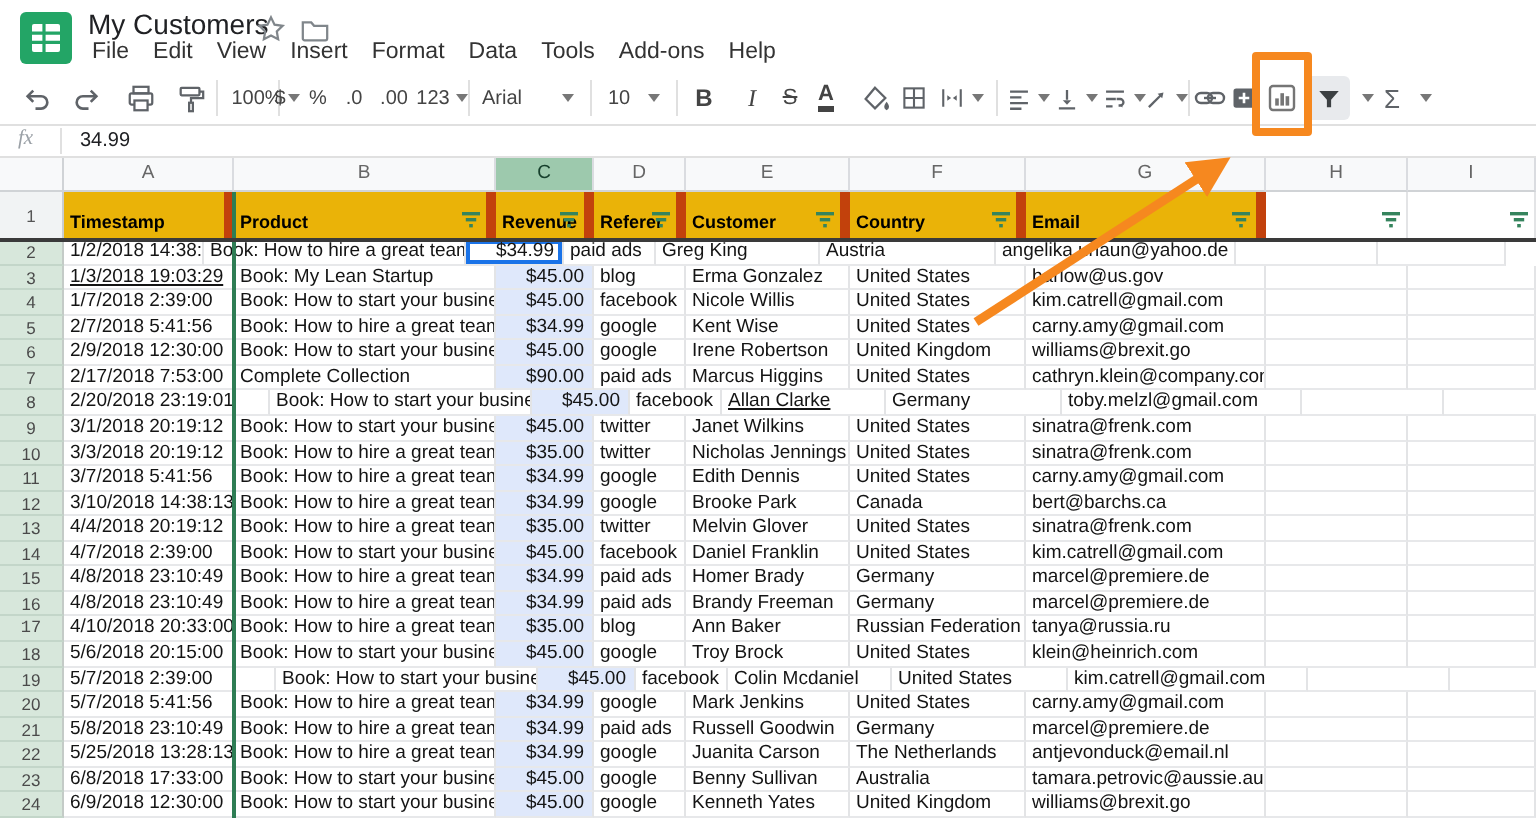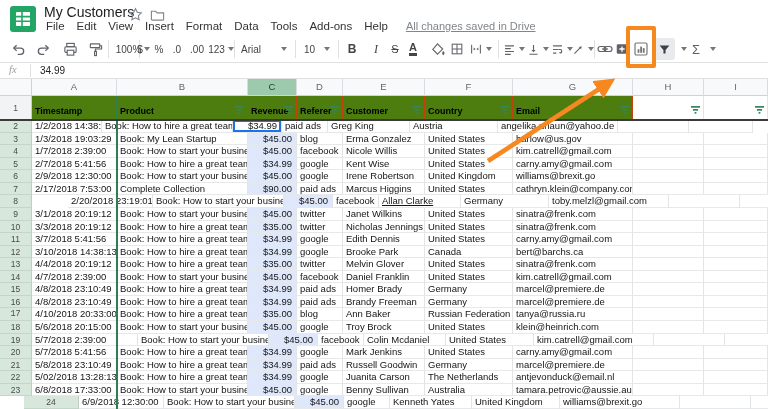--- a/index.html
+++ b/index.html
@@ -34,21 +34,21 @@
   
   .grid{position:absolute;top:79px;left:0;width:768px;height:330px;}
   .letters{position:absolute;top:0;left:0;height:17px;display:flex;}
   .corner{box-sizing:border-box;background:#f8f9fa;border-right:1px solid #d0d3d6;border-bottom:1px solid #d0d3d6;}
   .letter{box-sizing:border-box;background:#f8f9fa;border-right:1px solid #dadce0;border-bottom:1px solid #d0d3d6;
           font-size:9.5px;color:#666;text-align:center;line-height:16px;}
   .letter.selcol{background:#9dc9ad;color:#163f2c;}
   .hrow{position:absolute;top:17px;left:0;height:24px;display:flex;}
   .hnum{box-sizing:border-box;background:#f1f3f4;border-right:1px solid #c9cdd1;border-bottom:1px solid #c9cdd1;
         font-size:8.5px;color:#555;text-align:center;line-height:24px;}
-  .hcell{box-sizing:border-box;position:relative;background:#4d7c0f;border-right:1px solid #c2410c;border-bottom:1px solid #c4cbc7;
+  .hcell{box-sizing:border-box;position:relative;background:#eab308;border-right:5px solid #c2410c;border-bottom:1px solid #c4cbc7;
          font-size:9px;font-weight:bold;color:#000;display:flex;align-items:flex-end;padding:0 2px 3px 3px;overflow:hidden;white-space:nowrap;}
   .hcell.plain{background:#fff;border-right:1px solid #e3e4e6;}
   .funnel{position:absolute;right:3px;bottom:5px;width:9px;height:8px;}
   .drow{position:absolute;left:0;display:flex;}
   .rnum{box-sizing:border-box;background:#d7e7db;border-right:1px solid #c4cbc7;border-bottom:1px solid #c3d6c9;
         font-size:8.5px;color:#4a4a4a;text-align:center;}
   .cell{box-sizing:border-box;background:#fff;border-right:1px solid #e3e4e6;border-bottom:1px solid #e7e8ea;
         font-size:9.5px;color:#141414;padding:0 3px;overflow:hidden;white-space:nowrap;}
   .cell.money{text-align:right;padding-right:4px;}
   .cell.selrange{background:#dfe8fb;}
@@ -82,21 +82,20 @@
 
       <span class="menu-item">File</span>
         <span class="menu-item">Edit</span>
         <span class="menu-item">View</span>
         <span class="menu-item">Insert</span>
         <span class="menu-item">Format</span>
         <span class="menu-item">Data</span>
         <span class="menu-item">Tools</span>
         <span class="menu-item">Add-ons</span>
         <span class="menu-item">Help</span>
-        <span class="save-status">All changes saved in Drive</span>
     </div>
   </div>
 
   <div class="toolbar">
     <div class="tb" style="left:8px;width:20px">
       <svg width="15" height="15" viewBox="0 0 16 16" fill="none" stroke="currentColor" stroke-width="1.4">
         <path d="M6 3.5 L3 6.5 L6 9.5"></path>
           <path d="M3 6.5 h7.2 a3.3 3.3 0 0 1 0 6.6 h-3"></path>
         </svg>
     </div>
@@ -348,21 +347,21 @@
           <div class="cell money activecell" style="width: 49px; line-height: 12.5652px;">$34.99</div>
           <div class="cell" style="width: 46px; line-height: 12.5652px;">paid ads</div>
           <div class="cell" style="width: 82px; line-height: 12.5652px;">Greg King</div>
           <div class="cell" style="width: 88px; line-height: 12.5652px;">Austria</div>
           <div class="cell" style="width: 120px; line-height: 12.5652px;">angelika.urlaun@yahoo.de</div>
           <div class="cell" style="width: 71px; line-height: 12.5652px;"></div>
           <div class="cell" style="width: 64px; line-height: 12.5652px;"></div>
         </div>
         <div class="drow" style="top: 53.5652px; height: 12.5652px;">
           <div class="rnum" style="width: 32px; line-height: 12.5652px;">3</div>
-          <div class="cell" style="width: 85px; line-height: 12.5652px;">1/3/2018 19:03:29</div>
+          <div class="cell" style="width: 85px; line-height: 12.5652px; text-decoration: underline;">1/3/2018 19:03:29</div>
           <div class="cell" style="width: 131px; line-height: 12.5652px;">Book: My Lean Startup</div>
           <div class="cell money selrange" style="width: 49px; line-height: 12.5652px;">$45.00</div>
           <div class="cell" style="width: 46px; line-height: 12.5652px;">blog</div>
           <div class="cell" style="width: 82px; line-height: 12.5652px;">Erma Gonzalez</div>
           <div class="cell" style="width: 88px; line-height: 12.5652px;">United States</div>
           <div class="cell" style="width: 120px; line-height: 12.5652px;">barlow@us.gov</div>
           <div class="cell" style="width: 71px; line-height: 12.5652px;"></div>
           <div class="cell" style="width: 64px; line-height: 12.5652px;"></div>
         </div>
         <div class="drow" style="top: 66.1304px; height: 12.5652px;">
@@ -408,21 +407,21 @@
           <div class="cell money selrange" style="width: 49px; line-height: 12.5652px;">$90.00</div>
           <div class="cell" style="width: 46px; line-height: 12.5652px;">paid ads</div>
           <div class="cell" style="width: 82px; line-height: 12.5652px;">Marcus Higgins</div>
           <div class="cell" style="width: 88px; line-height: 12.5652px;">United States</div>
           <div class="cell" style="width: 120px; line-height: 12.5652px;">cathryn.klein@company.com</div>
           <div class="cell" style="width: 71px; line-height: 12.5652px;"></div>
           <div class="cell" style="width: 64px; line-height: 12.5652px;"></div>
         </div>
         <div class="drow" style="top: 116.391px; height: 12.5652px;">
           <div class="rnum" style="width: 32px; line-height: 12.5652px;">8</div>
-          <div class="cell" style="width: 85px; line-height: 12.5652px; margin-left: 36px;">2/20/2018 23:19:01</div>
+          <div class="cell" style="width: 103px; line-height: 12.5652px;">2/20/2018 23:19:01</div>
           <div class="cell" style="width: 131px; line-height: 12.5652px;">Book: How to start your business?</div>
           <div class="cell money selrange" style="width: 49px; line-height: 12.5652px;">$45.00</div>
           <div class="cell" style="width: 46px; line-height: 12.5652px;">facebook</div>
           <div class="cell" style="width: 82px; line-height: 12.5652px; text-decoration: underline;">Allan Clarke</div>
           <div class="cell" style="width: 88px; line-height: 12.5652px;">Germany</div>
           <div class="cell" style="width: 120px; line-height: 12.5652px;">toby.melzl@gmail.com</div>
           <div class="cell" style="width: 71px; line-height: 12.5652px;"></div>
           <div class="cell" style="width: 64px; line-height: 12.5652px;"></div>
         </div>
         <div class="drow" style="top: 128.957px; height: 12.5652px;">
@@ -576,21 +575,21 @@
           <div class="cell money selrange" style="width: 49px; line-height: 12.5652px;">$34.99</div>
           <div class="cell" style="width: 46px; line-height: 12.5652px;">paid ads</div>
           <div class="cell" style="width: 82px; line-height: 12.5652px;">Russell Goodwin</div>
           <div class="cell" style="width: 88px; line-height: 12.5652px;">Germany</div>
           <div class="cell" style="width: 120px; line-height: 12.5652px;">marcel@premiere.de</div>
           <div class="cell" style="width: 71px; line-height: 12.5652px;"></div>
           <div class="cell" style="width: 64px; line-height: 12.5652px;"></div>
         </div>
         <div class="drow" style="top: 292.304px; height: 12.5652px;">
           <div class="rnum" style="width: 32px; line-height: 12.5652px;">22</div>
-          <div class="cell" style="width: 85px; line-height: 12.5652px;">5/02/2018 13:28:13</div>
+          <div class="cell" style="width: 85px; line-height: 12.5652px;">5/25/2018 13:28:13</div>
           <div class="cell" style="width: 131px; line-height: 12.5652px;">Book: How to hire a great team?</div>
           <div class="cell money selrange" style="width: 49px; line-height: 12.5652px;">$34.99</div>
           <div class="cell" style="width: 46px; line-height: 12.5652px;">google</div>
           <div class="cell" style="width: 82px; line-height: 12.5652px;">Juanita Carson</div>
           <div class="cell" style="width: 88px; line-height: 12.5652px;">The Netherlands</div>
           <div class="cell" style="width: 120px; line-height: 12.5652px;">antjevonduck@email.nl</div>
           <div class="cell" style="width: 71px; line-height: 12.5652px;"></div>
           <div class="cell" style="width: 64px; line-height: 12.5652px;"></div>
         </div>
         <div class="drow" style="top: 304.87px; height: 12.5652px;">
@@ -599,21 +598,21 @@
           <div class="cell" style="width: 131px; line-height: 12.5652px;">Book: How to start your business?</div>
           <div class="cell money selrange" style="width: 49px; line-height: 12.5652px;">$45.00</div>
           <div class="cell" style="width: 46px; line-height: 12.5652px;">google</div>
           <div class="cell" style="width: 82px; line-height: 12.5652px;">Benny Sullivan</div>
           <div class="cell" style="width: 88px; line-height: 12.5652px;">Australia</div>
           <div class="cell" style="width: 120px; line-height: 12.5652px;">tamara.petrovic@aussie.au</div>
           <div class="cell" style="width: 71px; line-height: 12.5652px;"></div>
           <div class="cell" style="width: 64px; line-height: 12.5652px;"></div>
         </div>
         <div class="drow" style="top: 317.435px; height: 12.5652px;">
-          <div class="rnum" style="width: 55px; line-height: 12.5652px; margin-left: 24px;">24</div>
+          <div class="rnum" style="width: 32px; line-height: 12.5652px;">24</div>
           <div class="cell" style="width: 85px; line-height: 12.5652px;">6/9/2018 12:30:00</div>
           <div class="cell" style="width: 131px; line-height: 12.5652px;">Book: How to start your business?</div>
           <div class="cell money selrange" style="width: 49px; line-height: 12.5652px;">$45.00</div>
           <div class="cell" style="width: 46px; line-height: 12.5652px;">google</div>
           <div class="cell" style="width: 82px; line-height: 12.5652px;">Kenneth Yates</div>
           <div class="cell" style="width: 88px; line-height: 12.5652px;">United Kingdom</div>
           <div class="cell" style="width: 120px; line-height: 12.5652px;">williams@brexit.go</div>
           <div class="cell" style="width: 71px; line-height: 12.5652px;"></div>
           <div class="cell" style="width: 64px; line-height: 12.5652px;"></div>
         </div>

